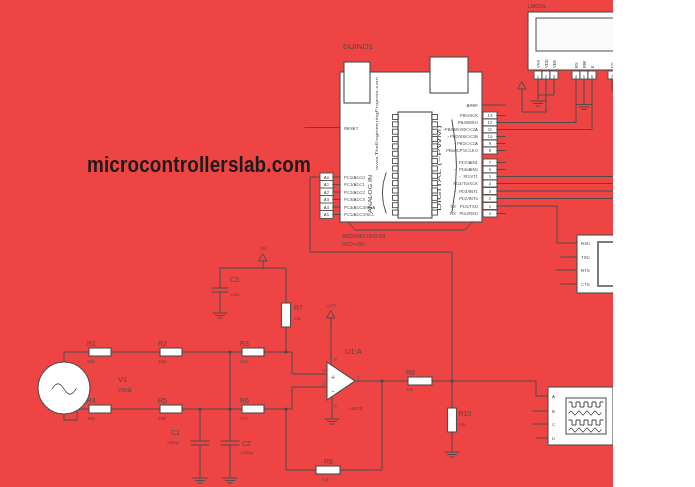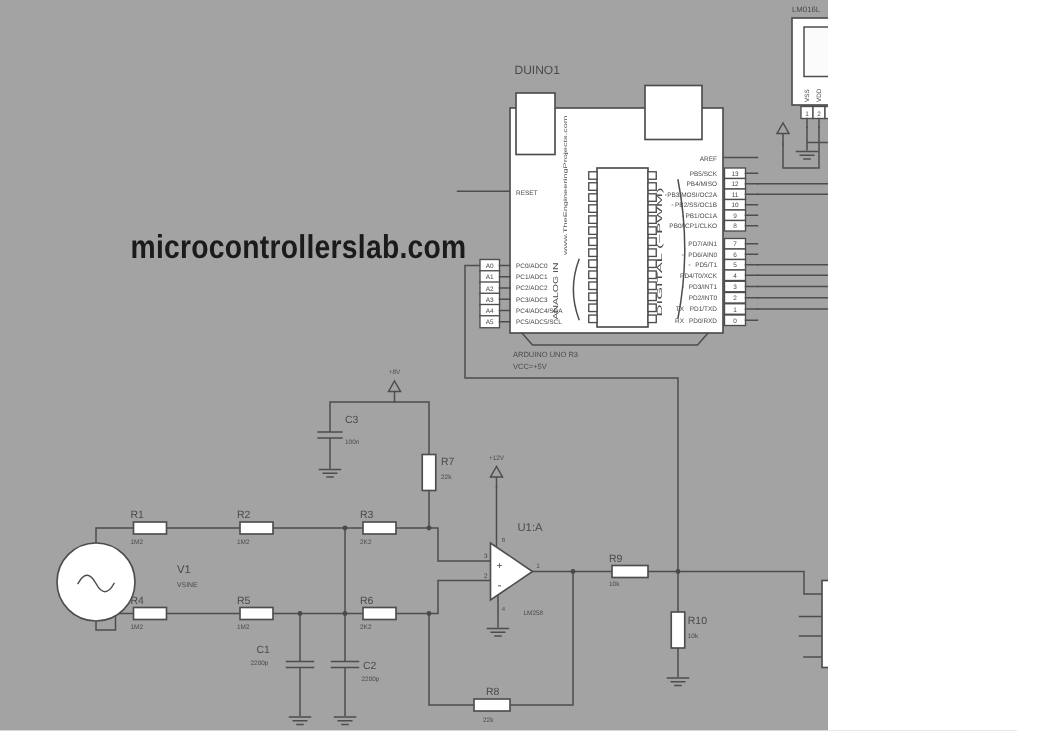--- a/index.html
+++ b/index.html
@@ -1,17 +1,17 @@
 <!DOCTYPE html>
 <html><head>
 <meta charset="utf-8">
 <style>
   *{box-sizing:border-box}
   html,body{margin:0;padding:0;background:#fff}
-  #stage{position:relative;width:552px;height:487px;background:#a3a3a3;overflow:hidden}
+  #stage{position:relative;width:613px;height:487px;background:#ef4444;overflow:hidden}
   svg{position:absolute;left:0;top:0}
   text{font-family:"Liberation Sans","DejaVu Sans",sans-serif;fill:#4a4a4a}
   .w{fill:none;stroke:#4d4d4d;stroke-width:1;stroke-linecap:square}
   .box{fill:#fff;stroke:#4d4d4d;stroke-width:0.9}
   .comp{fill:#fff;stroke:#4d4d4d;stroke-width:1.1}
   .wm{font-weight:bold;fill:#1b1b1b;letter-spacing:0.2px}
 </style>
 </head>
 <body>
 

